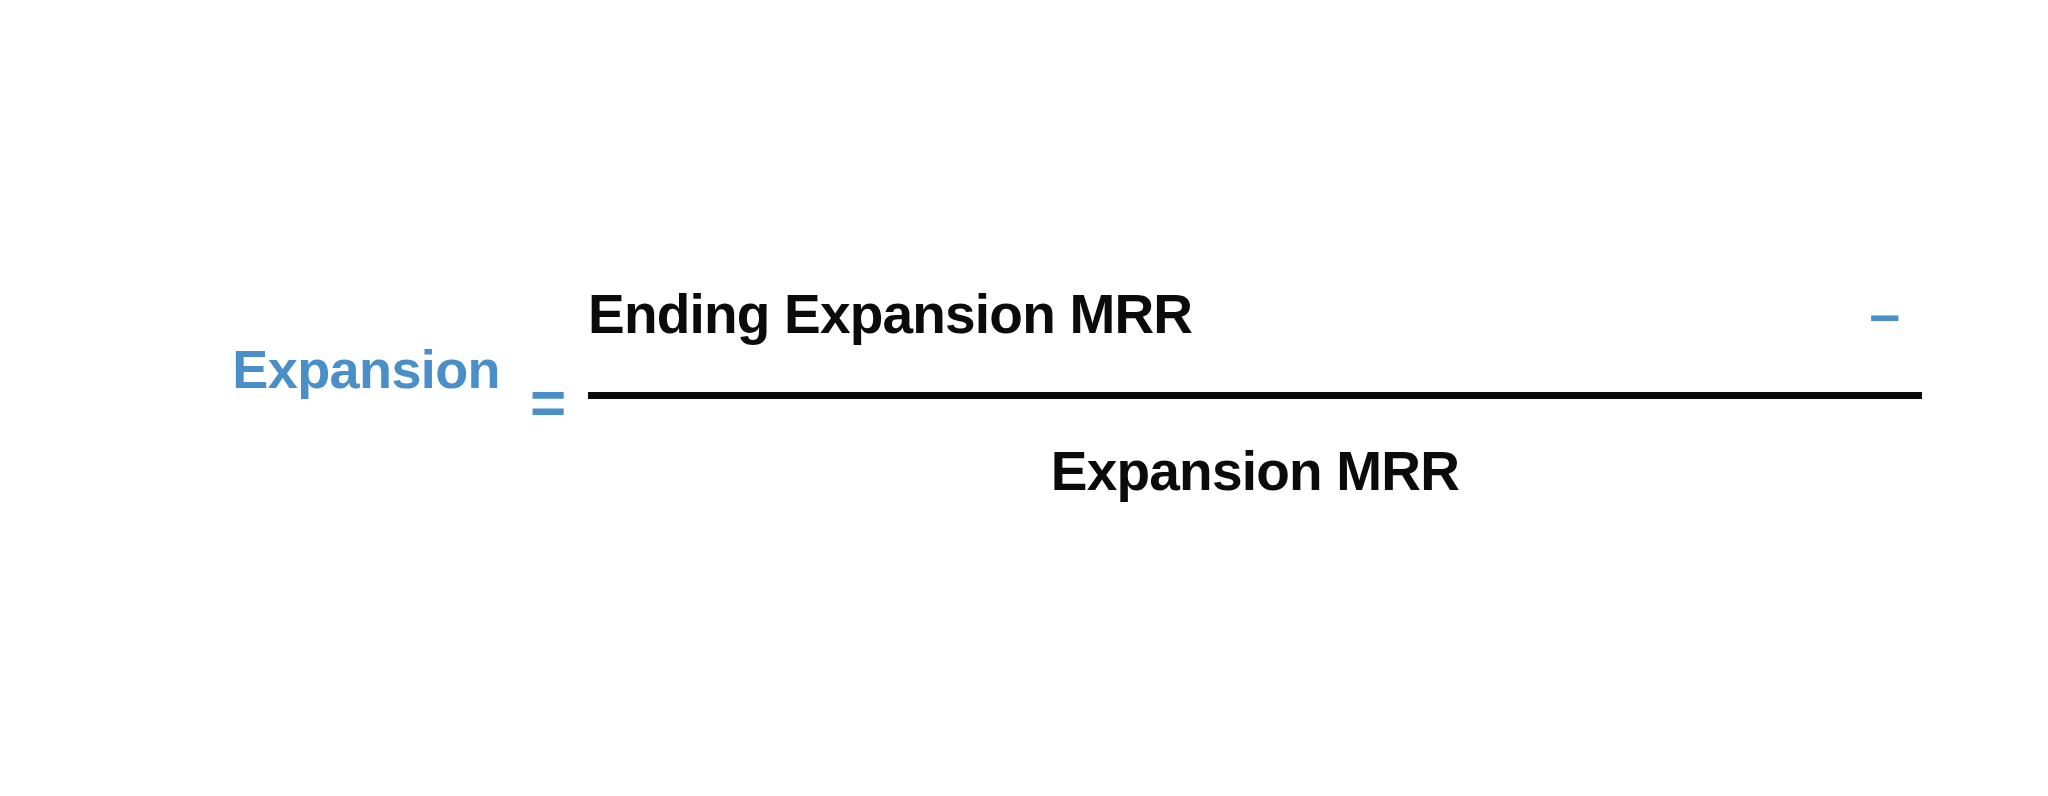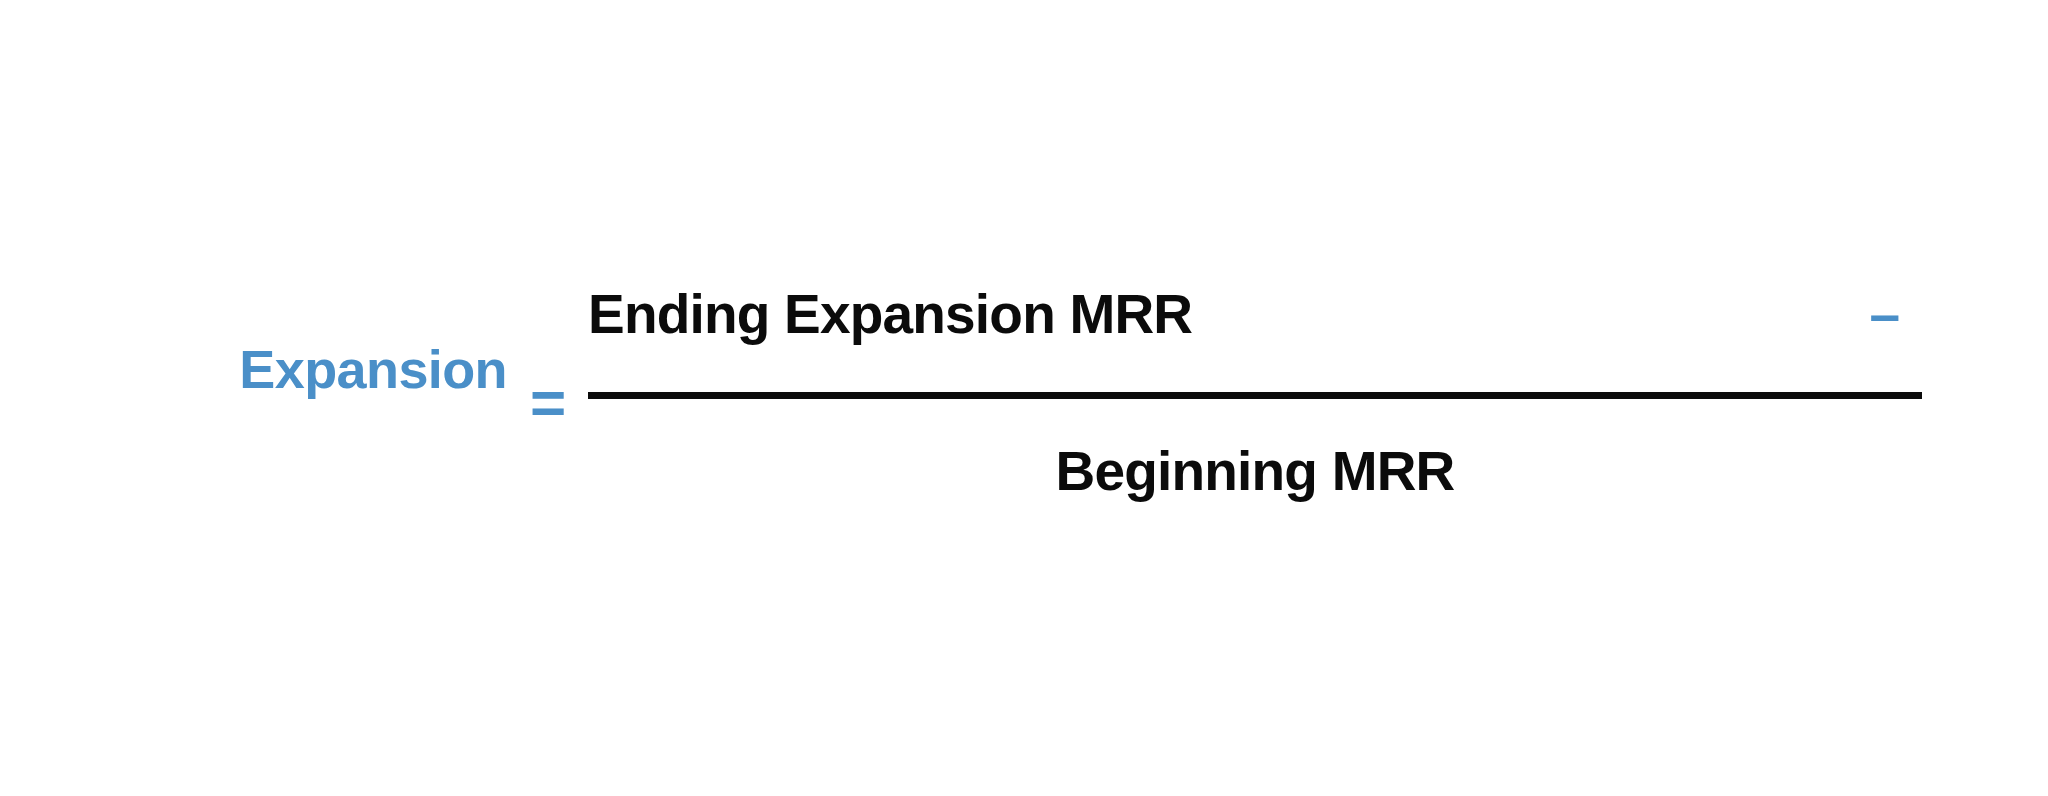--- a/index.html
+++ b/index.html
@@ -17,21 +17,21 @@
     position: relative;
     width: 2048px;
     height: 796px;
     background: #ffffff;
     overflow: hidden;
   }
 
   
   .formula-label {
     position: absolute;
-    left: 75px;
+    left: 68px;
     top: 338px;
     width: 432px;
     text-align: right;
     color: #4a8fc8;
     font-family: "Liberation Sans", sans-serif;
     font-weight: 700;
     font-size: 54px;
     line-height: 63px;
     letter-spacing: -0.6px;
     white-space: nowrap;
@@ -127,18 +127,18 @@
   <div class="fraction">
 
     <div class="numerator">
       <span class="num-term">Ending Expansion MRR</span>
       <span class="num-operator">–</span>
     </div>
 
     <div class="fraction-bar"></div>
 
     <div class="denominator">
-      <span class="den-term">Beginning MRR</span>
+      <span class="den-term">Expansion MRR</span>
     </div>
 
   </div>
 
 </div>
 
 </body></html>

